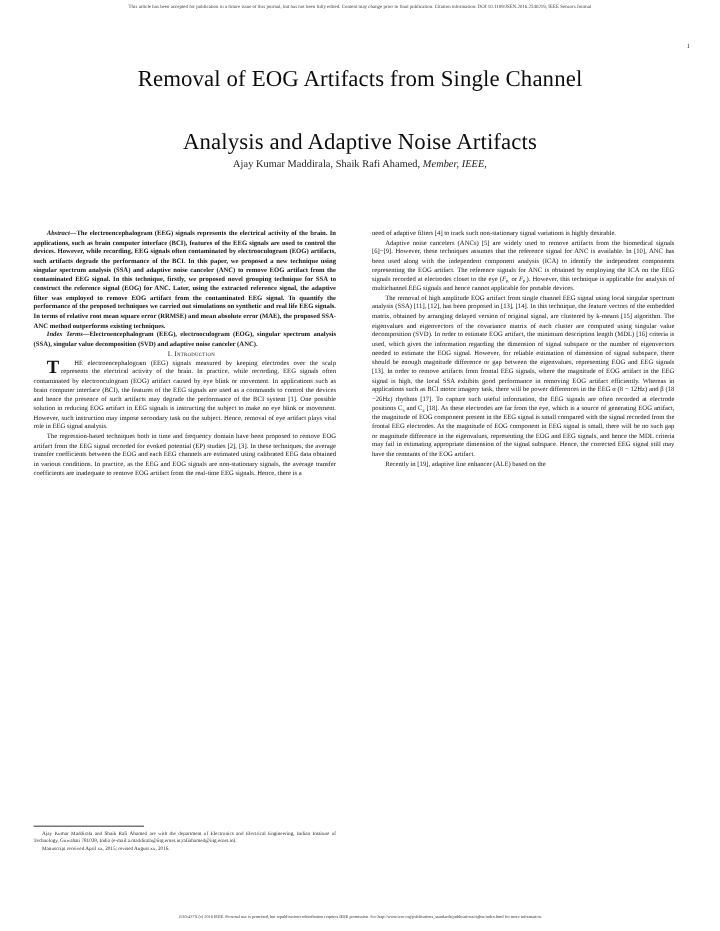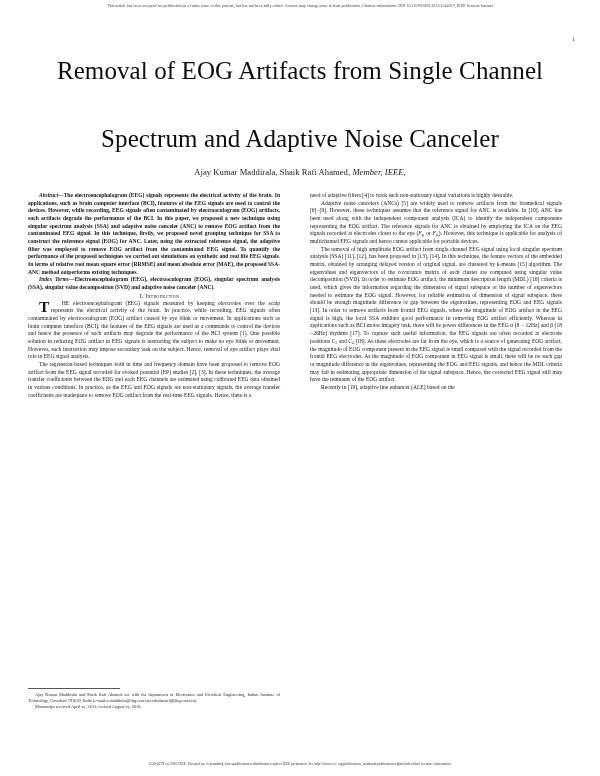--- a/index.html
+++ b/index.html
@@ -40,29 +40,29 @@
 
   
   .title-block {
     position: absolute;
     top: 54px;
     left: 38px;
     width: 524px;
     text-align: center;
   }
   .paper-title {
-    font-size: 25px;
+    font-size: 19px;
     line-height: 1.36;
     font-weight: normal;
     margin: 0;
     color: #0d0d0d;
     letter-spacing: 0.1px;
   }
   .authors {
-    margin-top: 11px;
+    margin-top: 0;
     font-size: 8.6px;
     color: #1a1a1a;
     letter-spacing: 0.05px;
   }
   .authors em {
     font-style: italic;
   }
 
   
   .columns {
@@ -172,21 +172,21 @@
 <body>
 
 <div class="prepub-banner">This article has been accepted for publication in a future issue of this journal, but has not been fully edited. Content may change prior to final publication. Citation information: DOI 10.1109/JSEN.2016.2540219, IEEE Sensors Journal</div>
 
 <div class="folio">1</div>
 
 <div class="title-block">
   <h1 class="paper-title">
     <span>Removal of EOG Artifacts from Single Channel</span><br>
     <br>
-    <span>Spectrum and Adaptive Noise Canceler</span>
+    <span>Analysis and Adaptive Noise Artifacts</span>
   </h1>
   <div class="authors">
     <span>Ajay Kumar Maddirala, Shaik Rafi Ahamed,</span>
     <em>Member, IEEE,</em>
   </div>
 </div>
 
 <div class="columns">
 
   <div class="col col-left">

